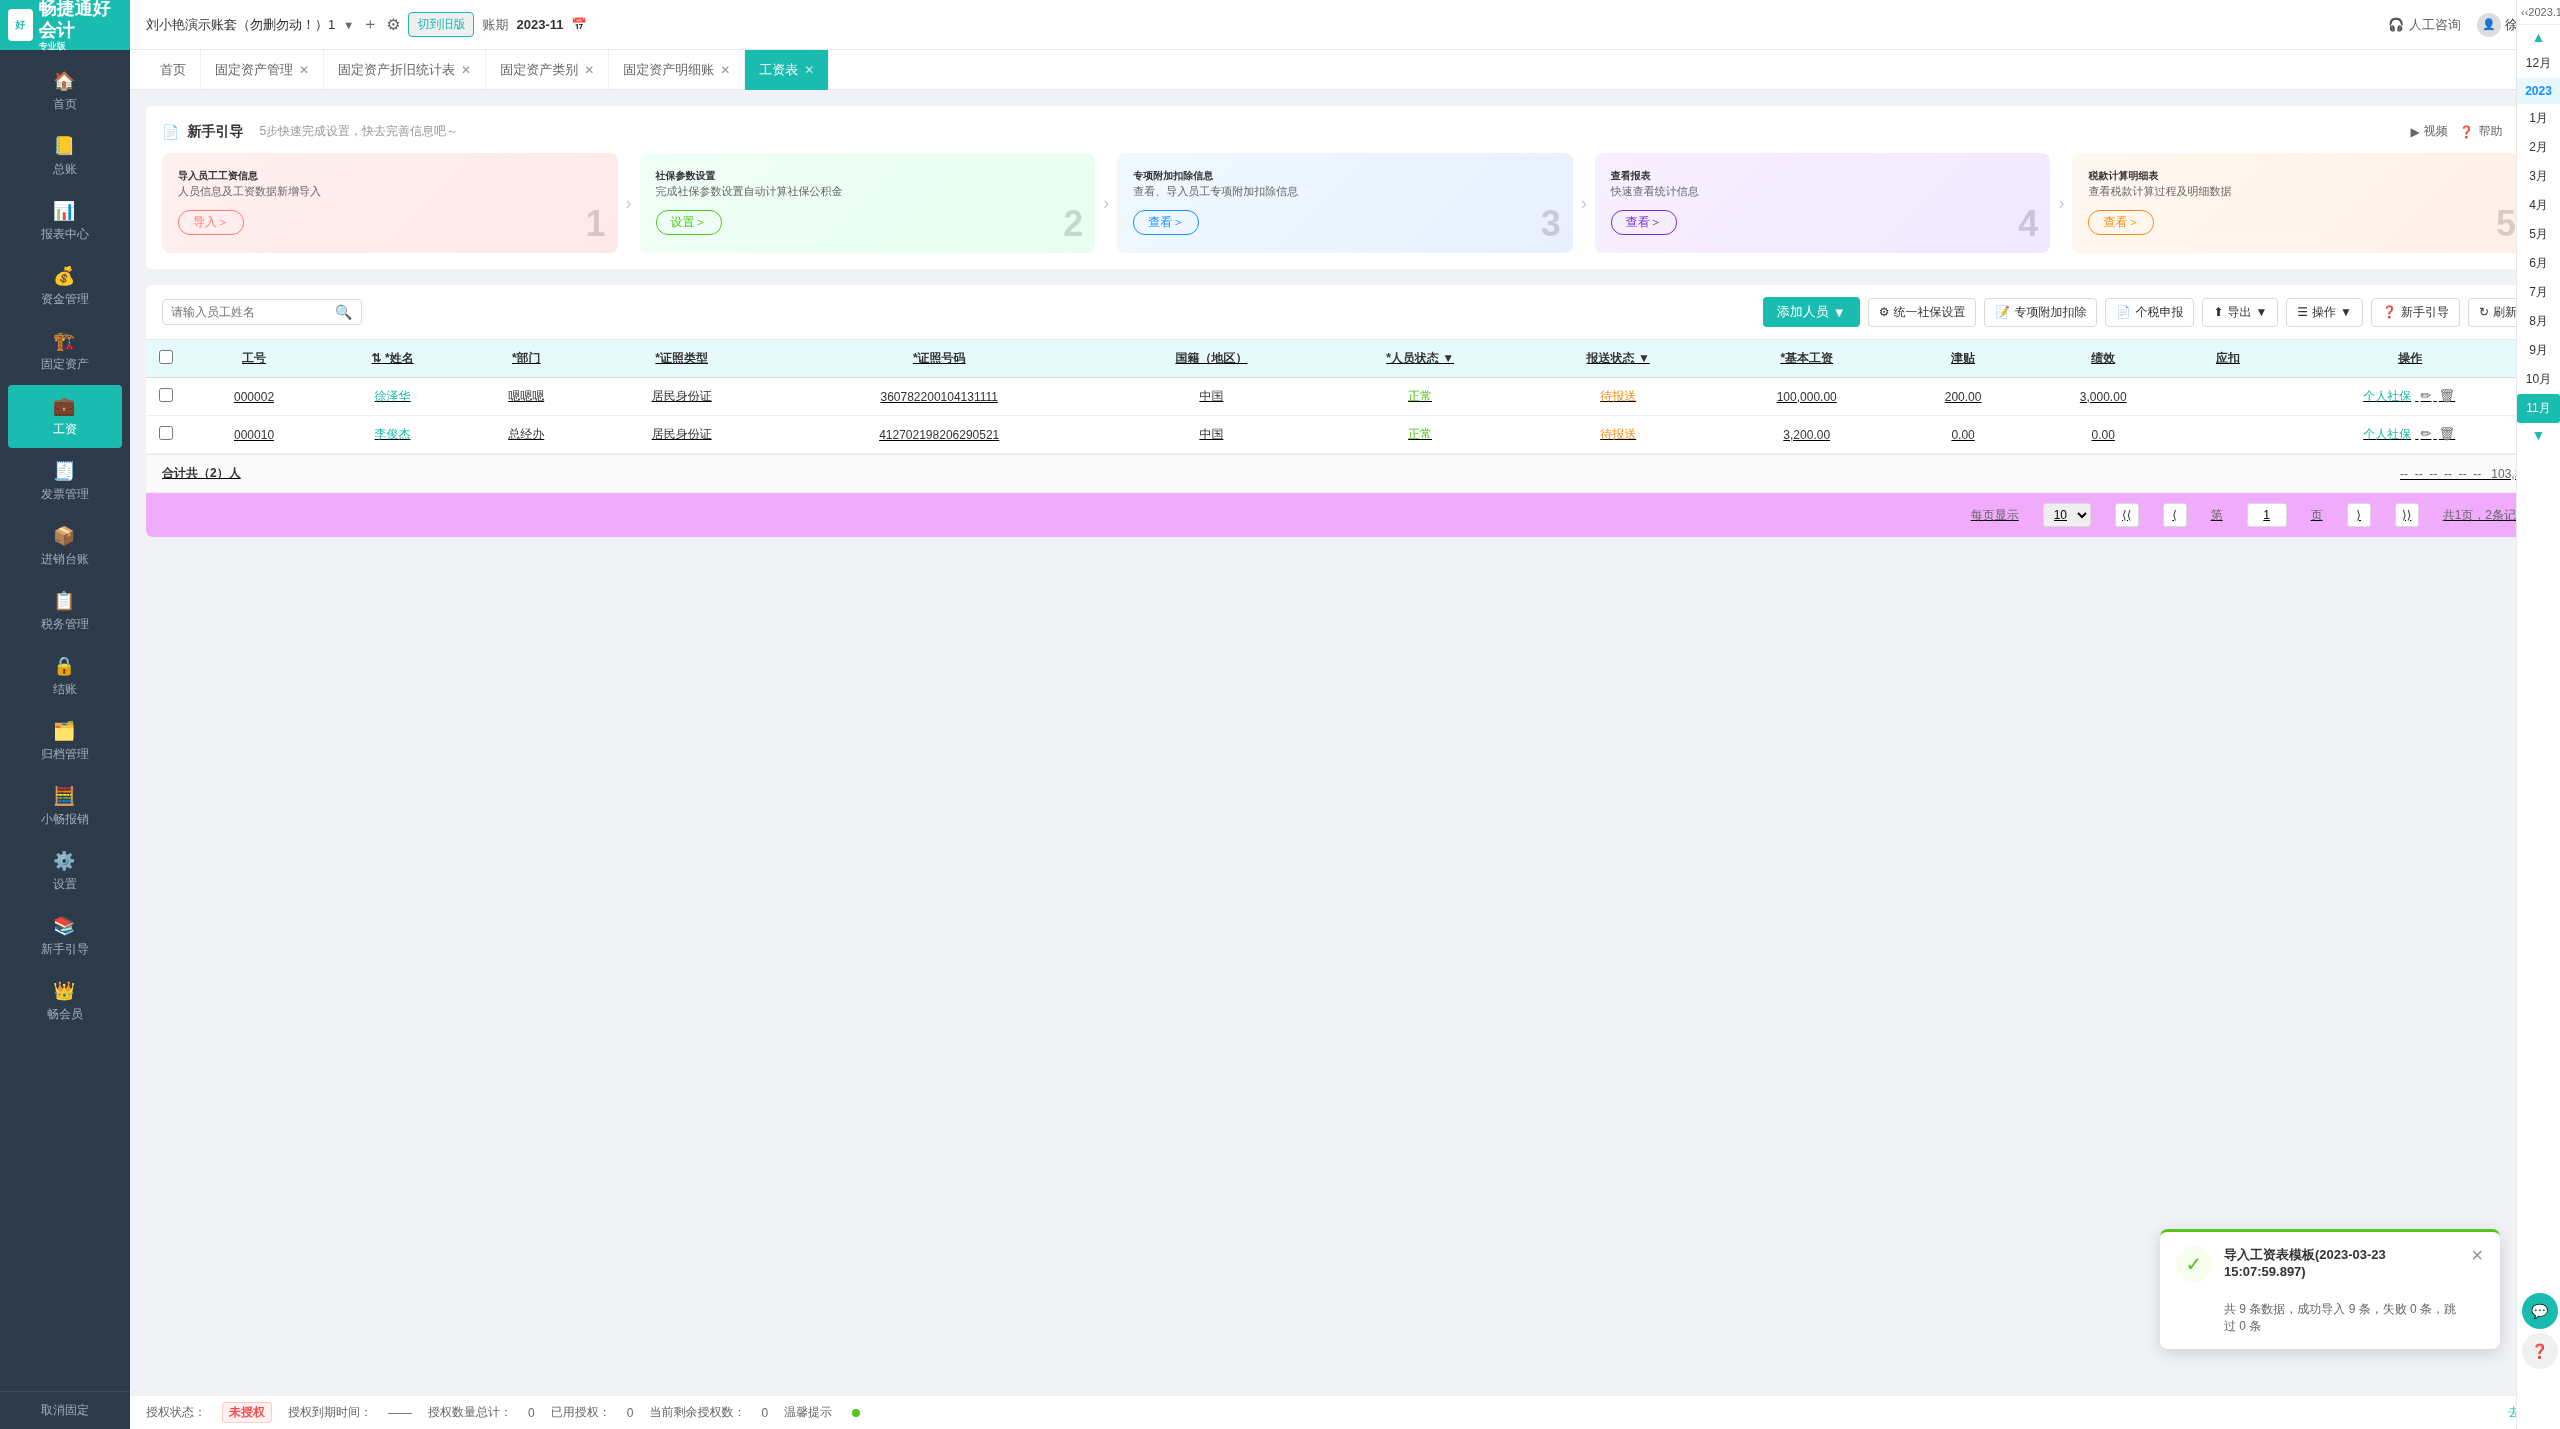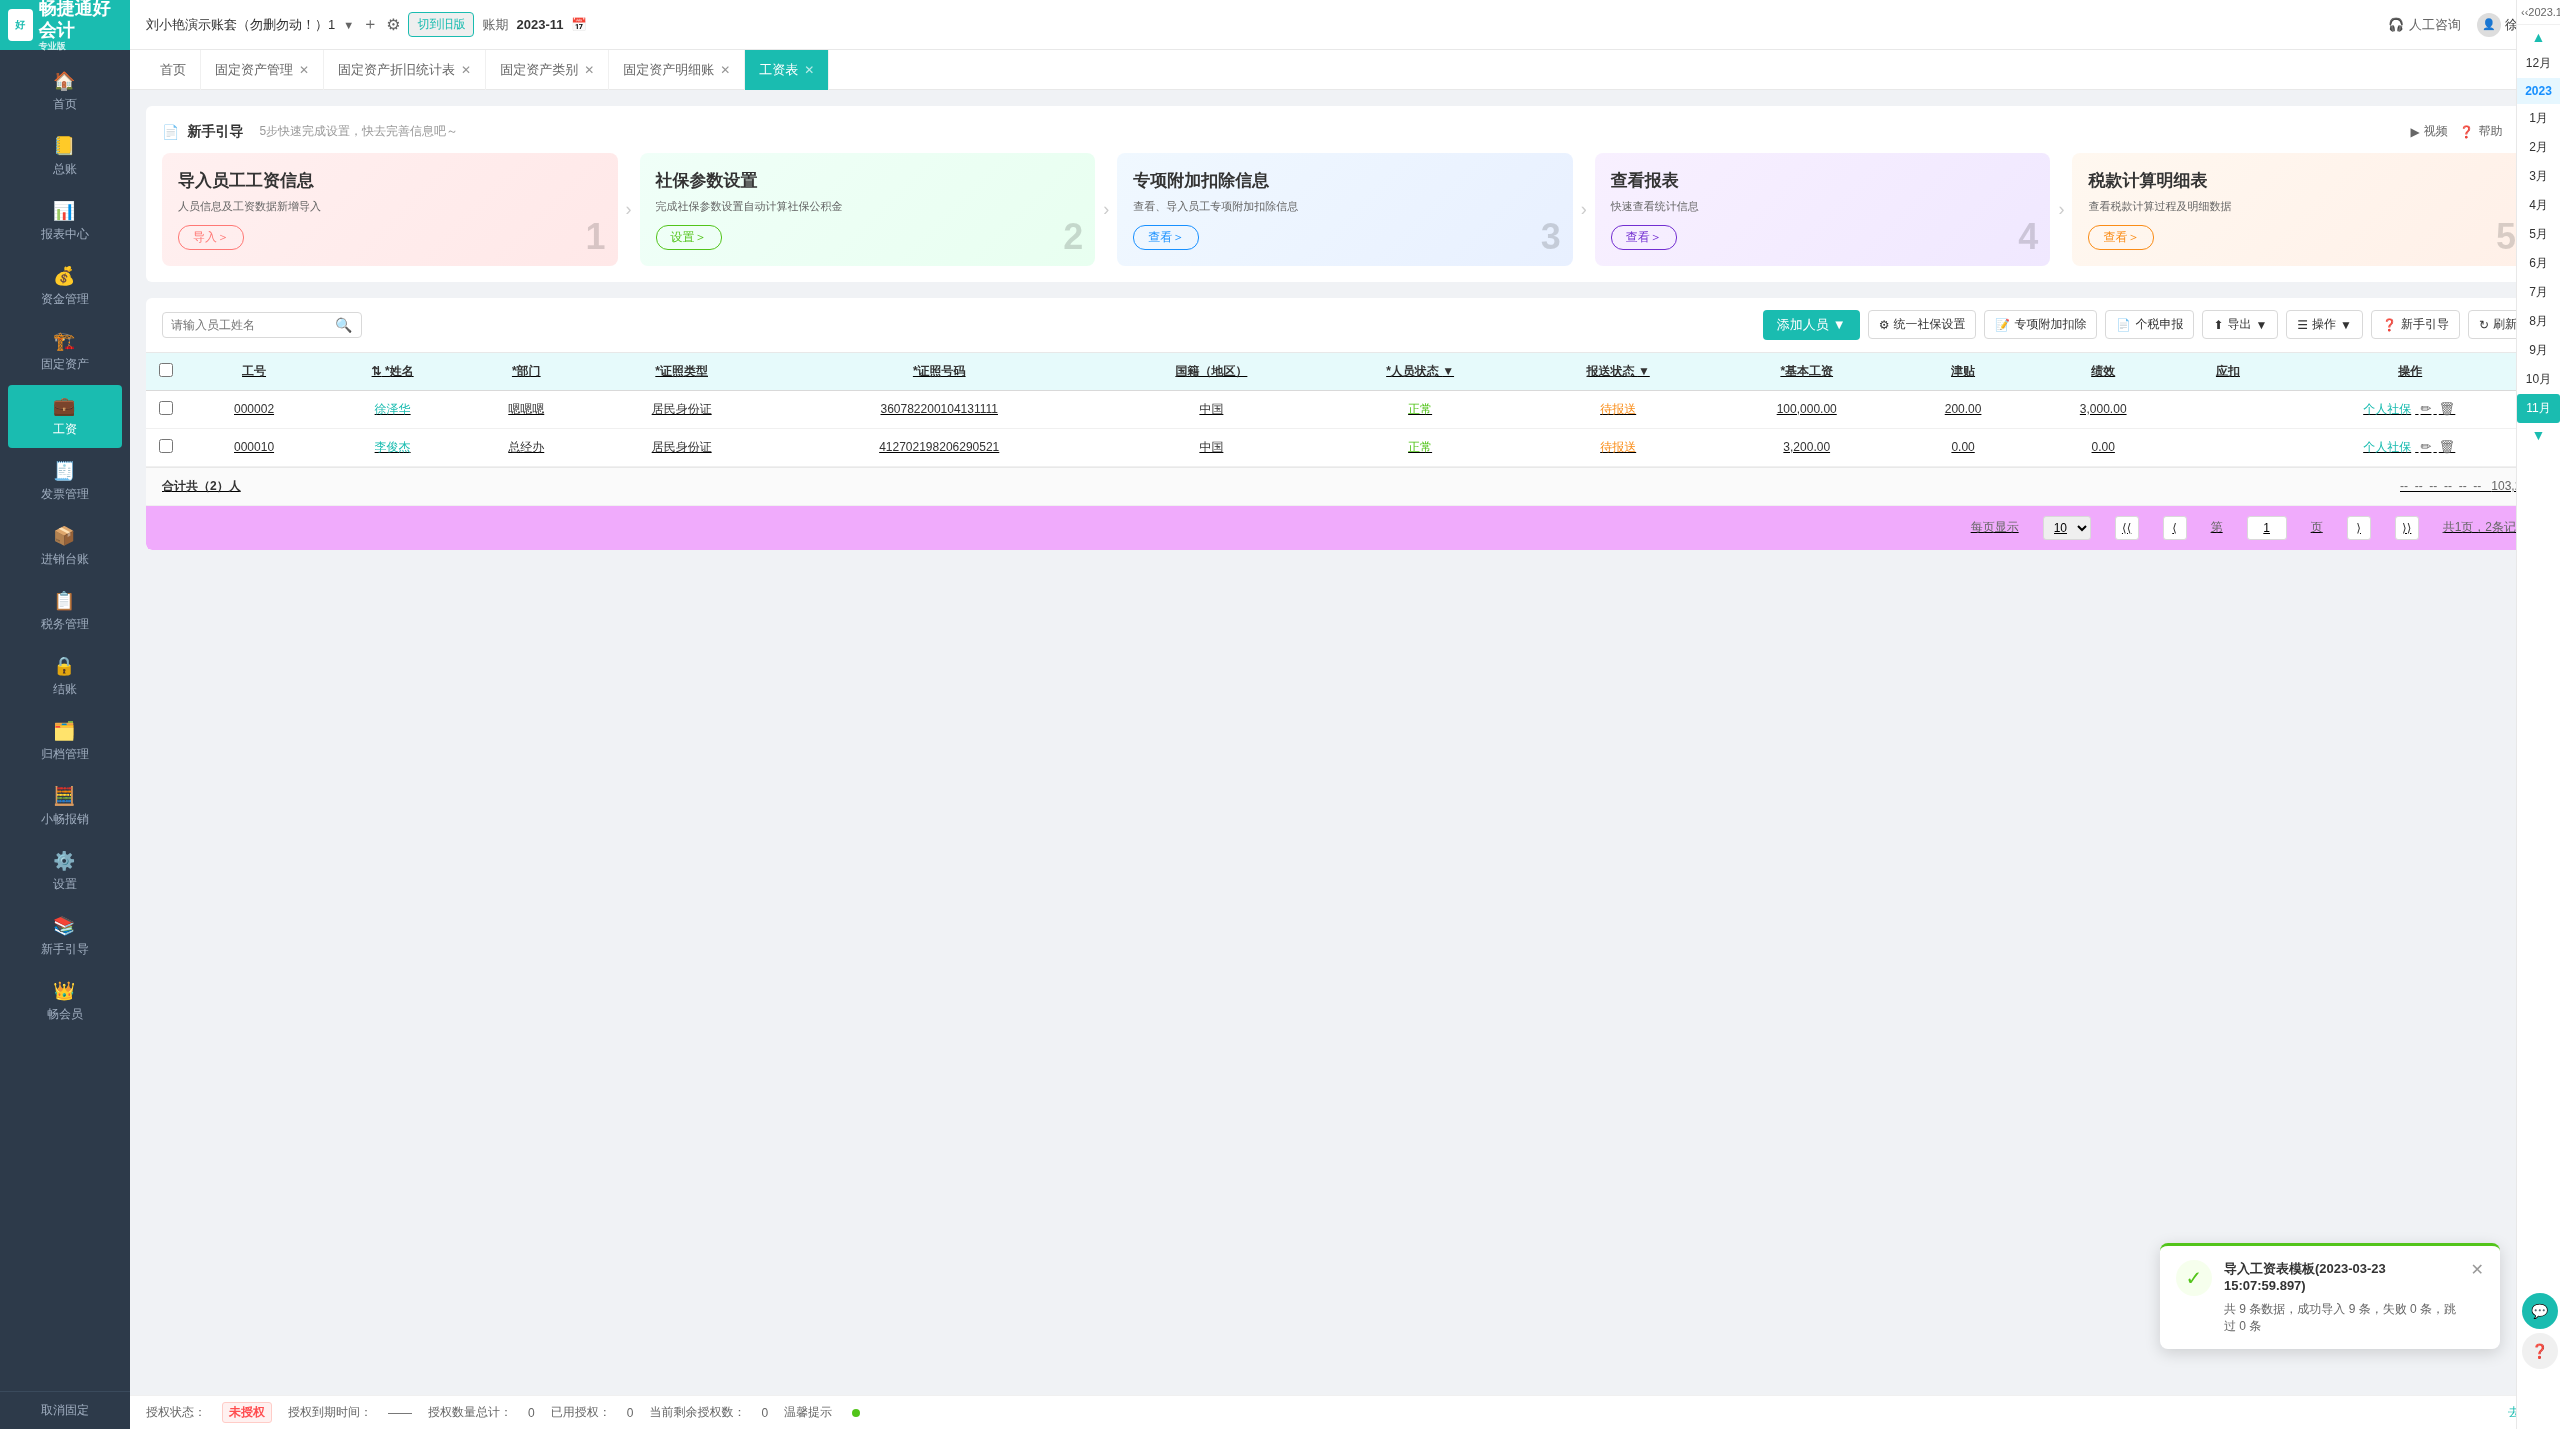--- a/index.html
+++ b/index.html
@@ -168,21 +168,21 @@
       font-size: 18px;
     }
     .step-num {
       font-size: 36px;
       font-weight: bold;
       opacity: 0.15;
       position: absolute;
       bottom: 8px;
       right: 12px;
     }
-    .step-title { font-size: 17px; font-weight: bold; color: #333; margin-bottom: 6px; }
+    .step-title { font-size: 10px; font-weight: bold; color: #333; }
     .step-desc { font-size: 11px; color: #666; line-height: 1.5; }
     .step-btn {
       margin-top: 10px;
       padding: 3px 14px;
       border-radius: 12px;
       border: 1px solid;
       font-size: 12px;
       cursor: pointer;
       display: inline-block;
     }
@@ -401,21 +401,21 @@
       background: #f6ffed;
       border-radius: 50%;
       display: flex;
       align-items: center;
       justify-content: center;
       color: #52c41a;
       font-size: 20px;
       flex-shrink: 0;
     }
     .toast-content { flex: 1; }
-    .toast-title { font-size: 13px; font-weight: bold; color: #333; margin-bottom: 8px; }
+    .toast-title { font-size: 13px; font-weight: bold; color: #333; margin-bottom: 22px; }
     .toast-desc { font-size: 12px; color: #666; }
     .toast-close { color: #999; cursor: pointer; font-size: 16px; }
 
     
     input[type="checkbox"] { width: 14px; height: 14px; cursor: pointer; }
 
     .action-link { color: #1abcb0; cursor: pointer; font-size: 12px; margin-right: 4px; }
     .action-icon { color: #666; cursor: pointer; font-size: 13px; margin: 0 2px; }
   </style>
 </head>

